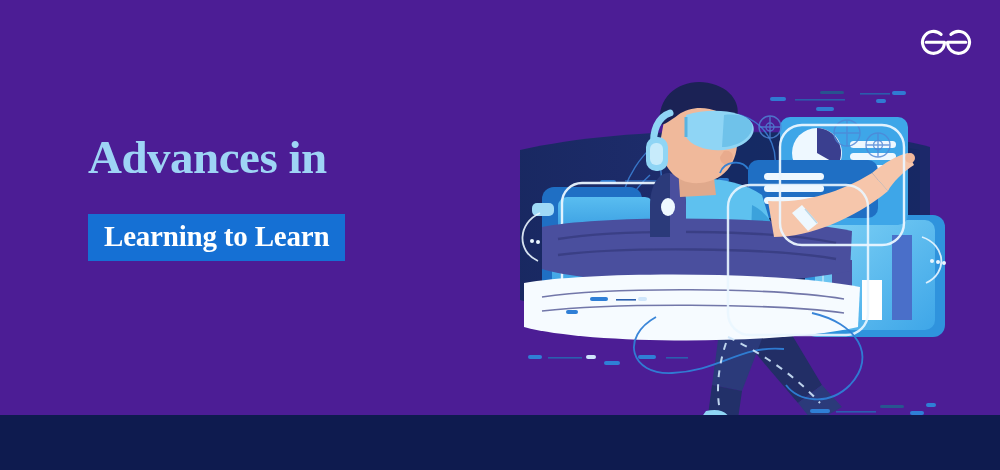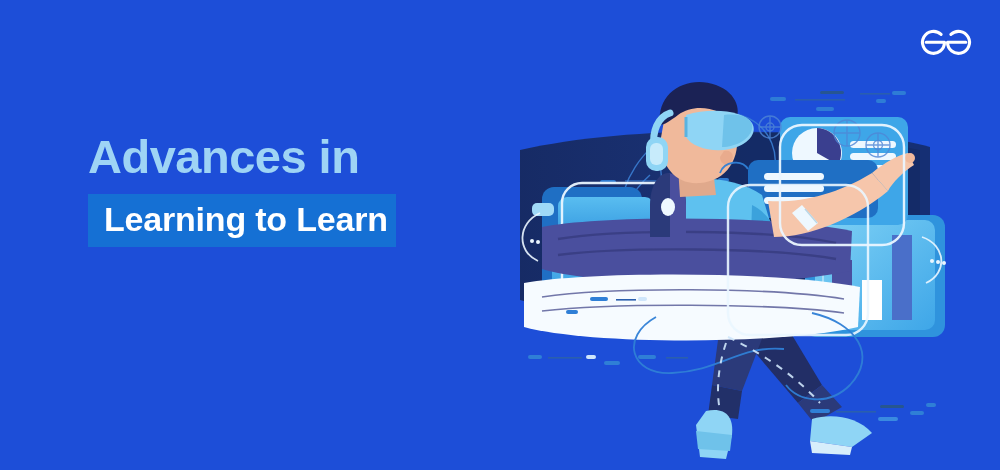--- a/index.html
+++ b/index.html
@@ -4,23 +4,24 @@
 <style>
   * { margin:0; padding:0; box-sizing:border-box; }
   html,body { width:1000px; height:470px; }
   body {
     background:#0e1b4f;
     font-family:"Liberation Sans", sans-serif;
     overflow:hidden;
   }
   .banner {
     position:relative;
-    width:1000px; height:470px;
-    background:#1d4ed8;
+    width:1000px; height:415px;
+    background:#4c1d95;
     overflow:hidden;
+    font-family:Liberation Serif, serif;
   }
 
   
   .logo {
     position:absolute;
     top:22px; right:22px;
     width:64px; height:40px;
   }
 
   
@@ -32,26 +33,26 @@
   .headline {
     color:#9ed4f5;
     font-size:47px;
     font-weight:bold;
     line-height:58px;
     letter-spacing:-0.5px;
     white-space:nowrap;
   }
   .badge {
     display:inline-block;
-    margin-top:8px;
+    margin-top:28px;
     background:#1570d4;
     color:#ffffff;
-    font-size:34px;
+    font-size:29px;
     font-weight:bold;
-    padding:6px 8px 8px 16px;
+    padding:6px 16px 8px 16px;
     letter-spacing:-0.2px;
     white-space:nowrap;
   }
 
   
   .illustration {
     position:absolute;
     left:480px; top:55px;
     width:510px; height:410px;
   }

